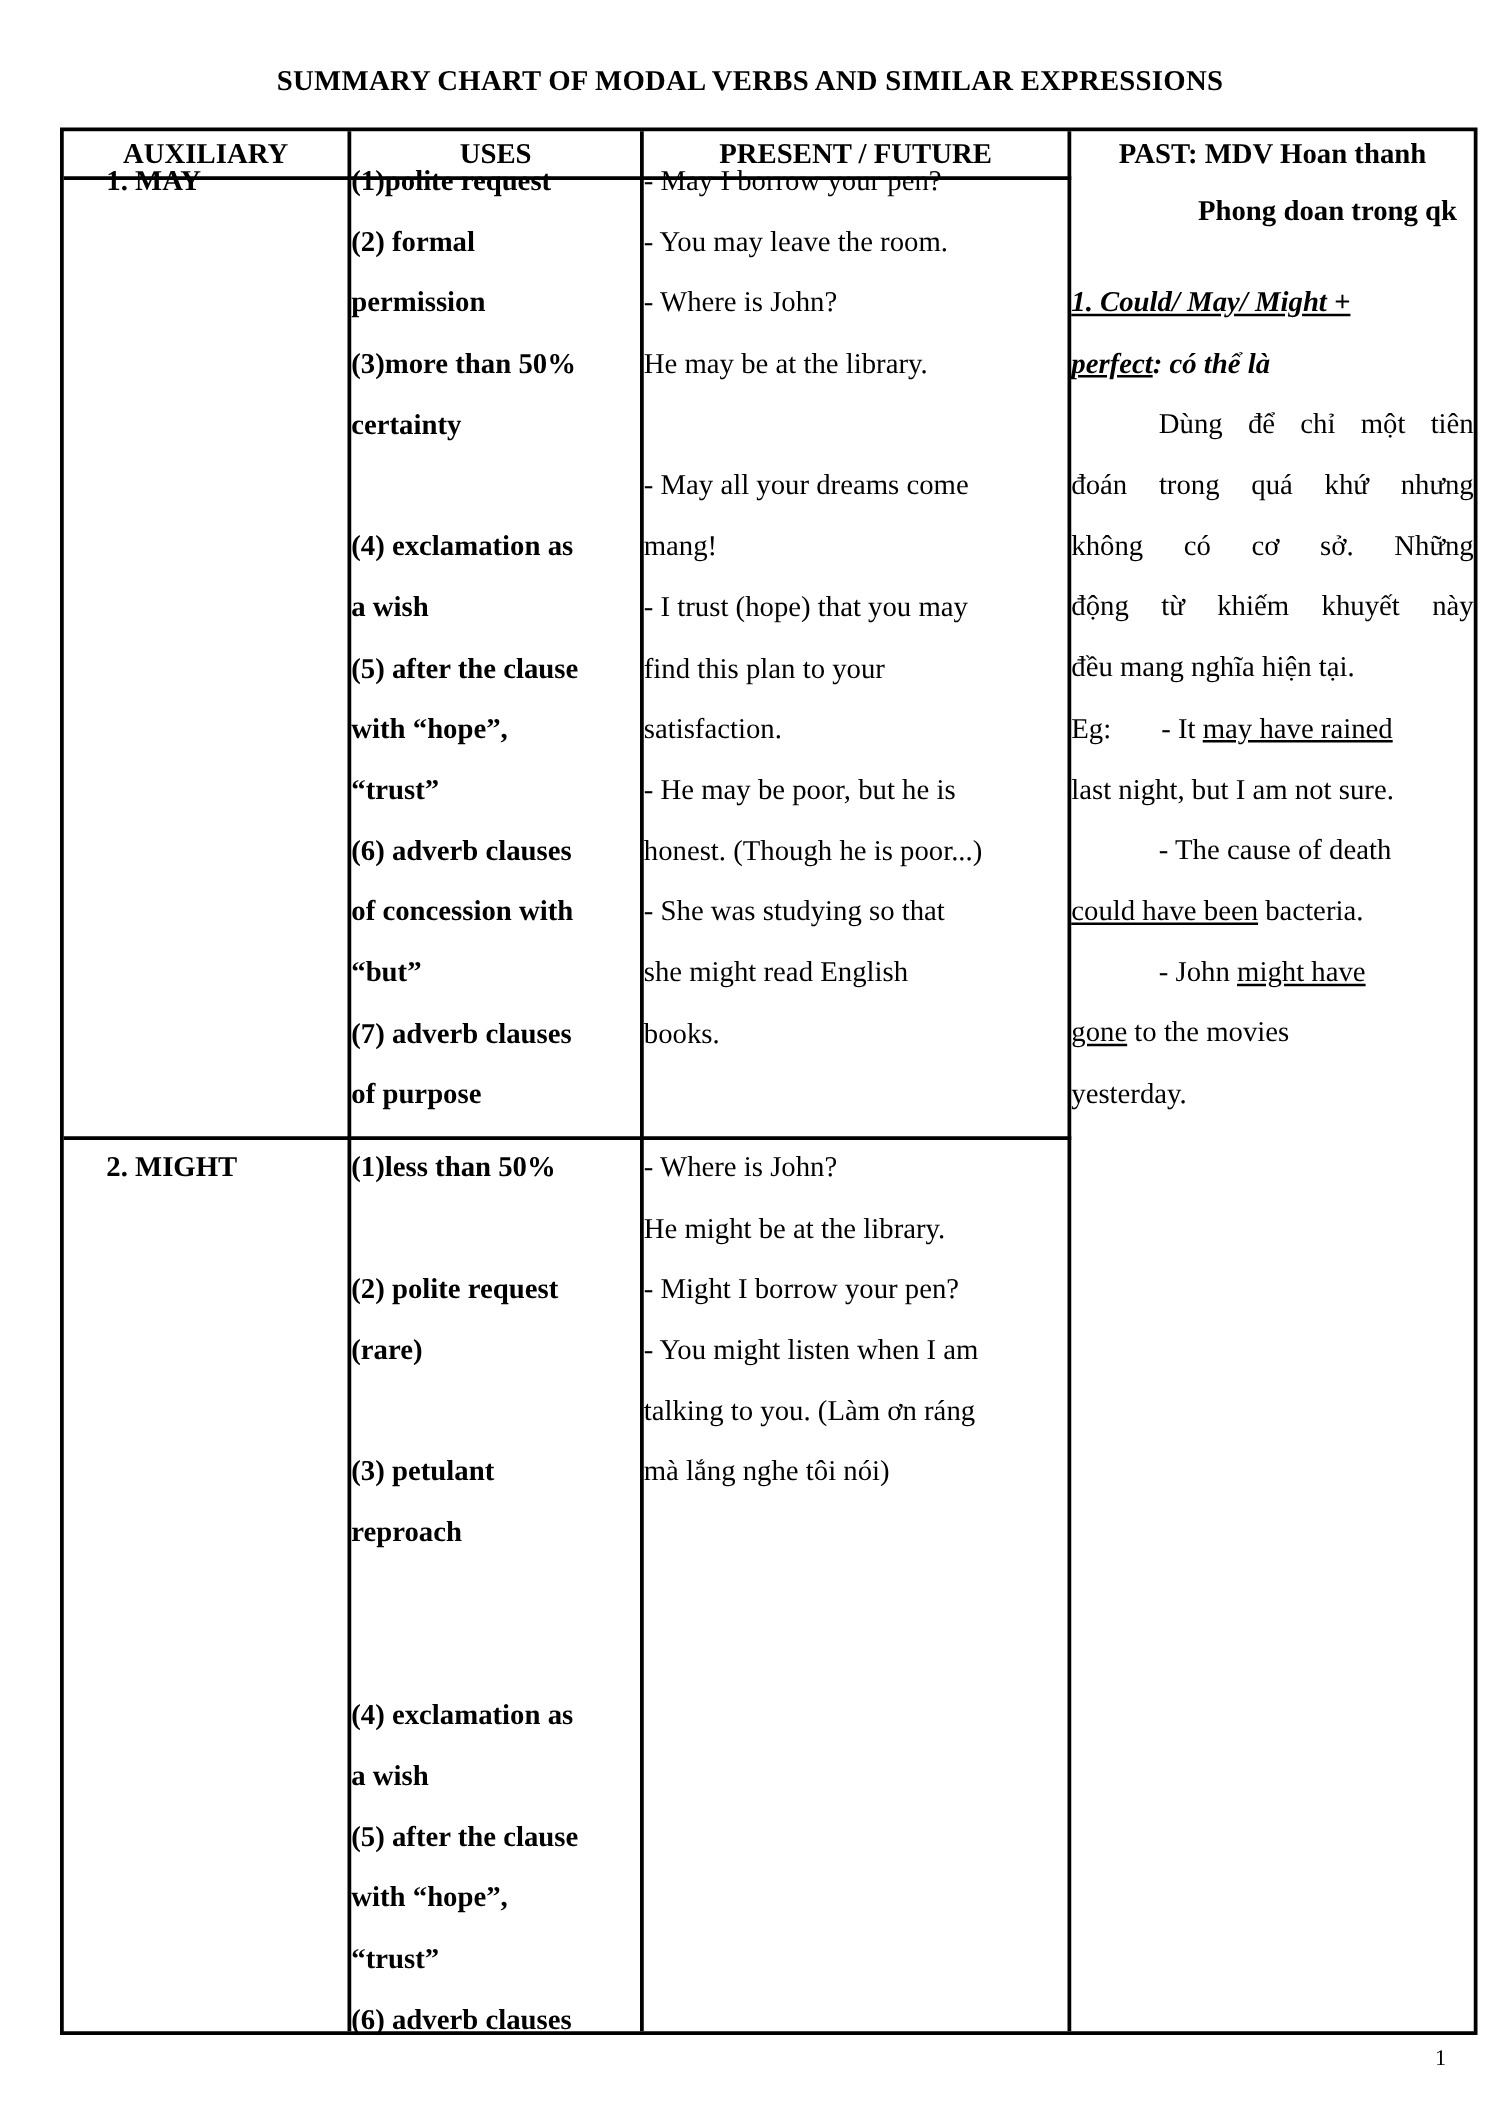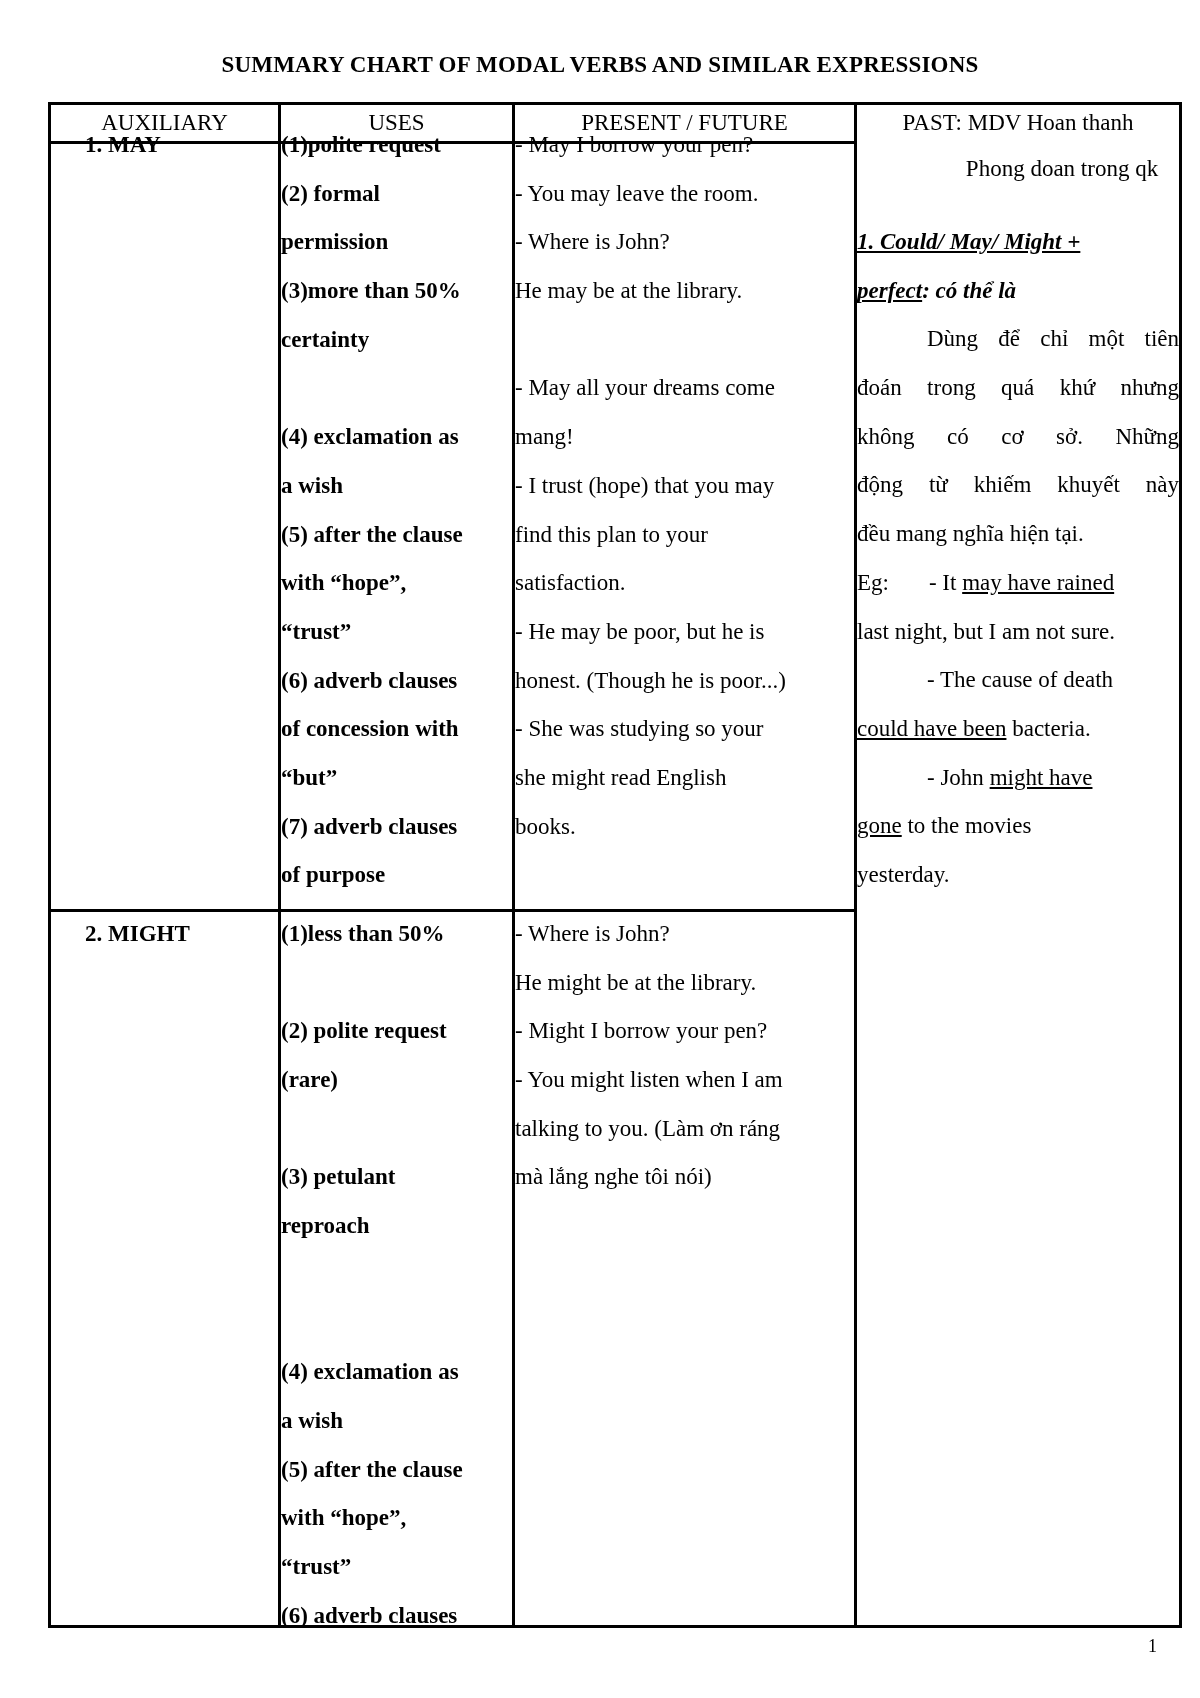--- a/index.html
+++ b/index.html
@@ -5,21 +5,21 @@
   html, body { margin: 0; padding: 0; background: #ffffff; }
   body { width: 1200px; height: 1698px; position: relative; overflow: hidden;
          font-family: "Liberation Serif", "DejaVu Serif", serif; color: #000; }
   .title { position: absolute; top: 52px; left: 0; width: 1200px; text-align: center;
            font-weight: bold; font-size: 23px; letter-spacing: 0.2px; }
   .tbl { position: absolute; left: 48px; top: 102px; width: 1134px; height: 1526px;
          border: 3px solid #000; box-sizing: border-box; }
   .vline { position: absolute; top: 0; bottom: 0; width: 3px; background: #000; }
   .hline { position: absolute; height: 3px; background: #000; }
   .cell { position: absolute; font-size: 23px; line-height: 48.7px; }
-  .hdr { font-weight: normal; text-align: center; font-size: 23px; line-height: 36px; }
+  .hdr { font-weight: bold; text-align: center; font-size: 23px; line-height: 36px; }
   .bold { font-weight: bold; }
   .line { display: block; white-space: nowrap; height: 48.7px; }
   .u { text-decoration: underline; }
   .bi { font-weight: bold; font-style: italic; }
   .just { text-align: justify; text-align-last: justify; white-space: normal; }
   .indent { padding-left: 70px; }
   .pagenum { position: absolute; top: 1636px; left: 1148px; font-size: 18px; }
 </style>
 </head>
 <body>
@@ -67,21 +67,21 @@
     <span class="line">- Where is John?</span>
     <span class="line">He may be at the library.</span>
     <span class="line"></span>
     <span class="line">- May all your dreams come</span>
     <span class="line">mang!</span>
     <span class="line">- I trust (hope) that you may</span>
     <span class="line">find this plan to your</span>
     <span class="line">satisfaction.</span>
     <span class="line">- He may be poor, but he is</span>
     <span class="line">honest. (Though he is poor...)</span>
-    <span class="line">- She was studying so your</span>
+    <span class="line">- She was studying so that</span>
     <span class="line">she might read English</span>
     <span class="line">books.</span>
   </div>
 
   <div class="cell bold" style="left:34px; top:805px;">2.  MIGHT</div>
   <div class="cell bold" style="left:230px; top:805px; width:230px;">
     <span class="line">(1)less than 50%</span>
     <span class="line"></span>
     <span class="line">(2) polite request</span>
     <span class="line">(rare)</span>

